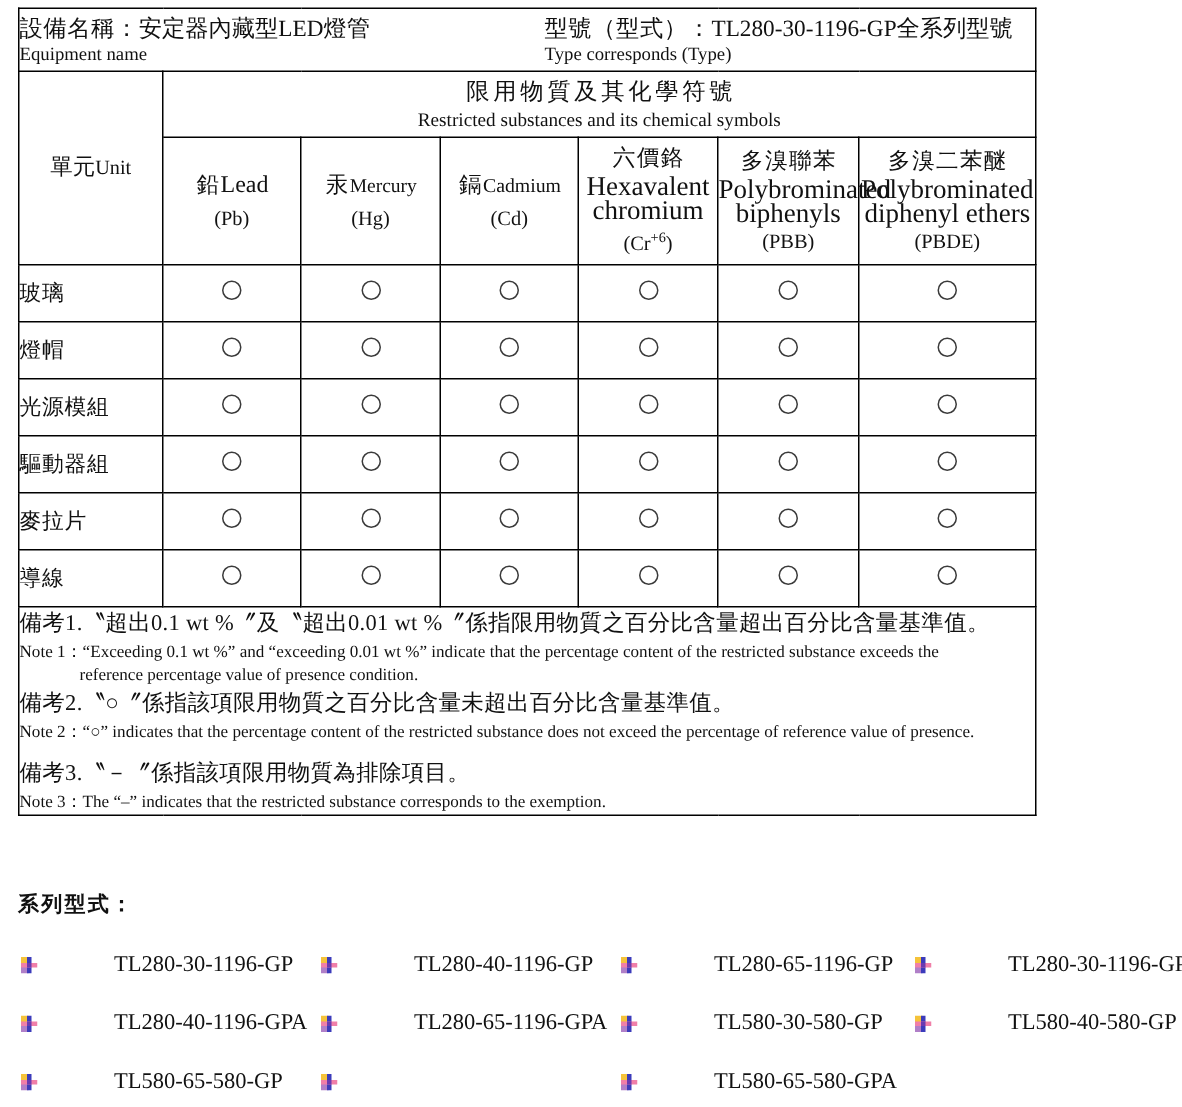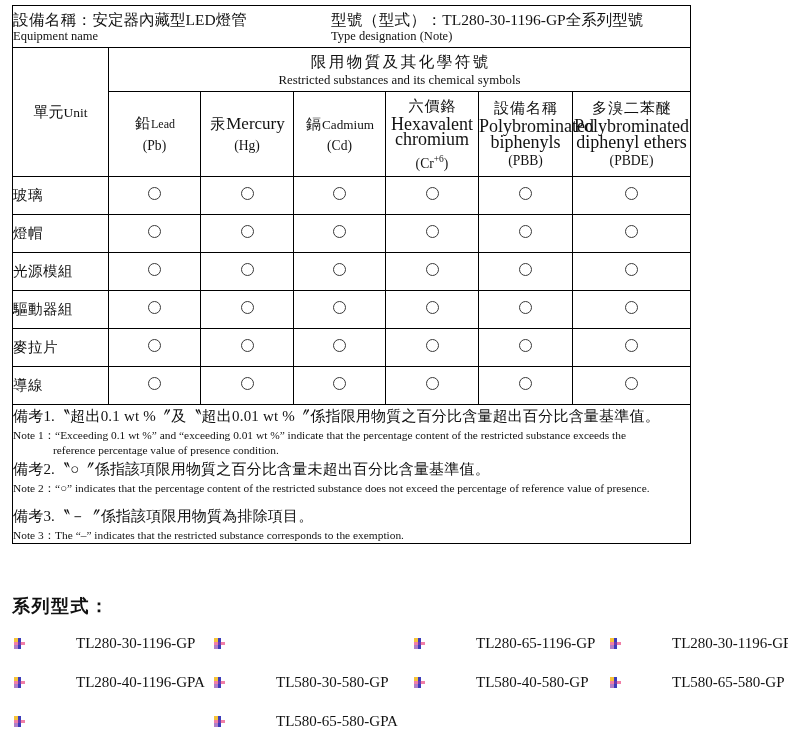--- a/index.html
+++ b/index.html
@@ -44,20 +44,21 @@
   
   .eqhdr-cell {
     height: 42px;
     padding: 3px 0 4px 6px;
     vertical-align: top;
   }
   .eqhdr-inner {
     display: flex;
     flex-direction: row;
     align-items: flex-start;
+    gap: 32px;
   }
   .eqhdr-block { display: block; }
   .eqhdr-block.first { width: 318px; flex: 0 0 318px; }
   .eqhdr-block.second { flex: 1 1 auto; }
   .cn-line {
     font-size: 15.5px;
     line-height: 19px;
     letter-spacing: 0.4px;
     white-space: nowrap;
   }
@@ -158,21 +159,21 @@
     line-height: 15px;
   }
   .note-en.indented { padding-left: 40px; }
   .note-gap { height: 9px; }
 
   
   .series-heading {
     position: absolute;
     left: 12px;
     top: 594px;
-    font-size: 18px;
+    font-size: 14px;
     font-weight: bold;
     letter-spacing: 1.5px;
     font-family: Liberation Mono, monospace;
   }
   .models-grid {
     position: absolute;
     left: 14px;
     top: 633px;
     width: 770px;
     display: grid;
@@ -217,57 +218,57 @@
 
       <tr>
         <td class="eqhdr-cell" colspan="7">
           <div class="eqhdr-inner">
             <div class="eqhdr-block first">
               <div class="cn-line"><span>設備名稱：</span><span class="latin">安定器內藏型LED燈管</span></div>
               <div class="en-line">Equipment name</div>
             </div>
             <div class="eqhdr-block second">
               <div class="cn-line"><span>型號（型式）：</span><span class="latin">TL280-30-1196-GP全系列型號</span></div>
-              <div class="en-line">Type designation (Note)</div>
+              <div class="en-line">Type corresponds (Type)</div>
             </div>
           </div>
         </td>
       </tr>
 
       <tr>
         <td class="unit-head" rowspan="2">
           <span>單元</span><span class="latin-unit">Unit</span>
         </td>
         <td class="banner-cell" colspan="6">
           <div class="banner-cn">限用物質及其化學符號</div>
           <div class="banner-en">Restricted substances and its chemical symbols</div>
         </td>
       </tr>
 
       <tr>
         <td class="sub-head">
-          <div class="sub-cn"><span>鉛</span><span style="font-size:12px;letter-spacing:0">Lead</span></div>
+          <div class="sub-cn"><span>鉛</span><span style="font-size:16px;letter-spacing:0">Lead</span></div>
           <div class="sub-sym">(Pb)</div>
         </td>
         <td class="sub-head">
-          <div class="sub-cn"><span>汞</span><span style="font-size:17px;letter-spacing:0">Mercury</span></div>
+          <div class="sub-cn"><span>汞</span><span style="font-size:13px;letter-spacing:0">Mercury</span></div>
           <div class="sub-sym">(Hg)</div>
         </td>
         <td class="sub-head">
           <div class="sub-cn"><span>鎘</span><span style="font-size:13.2px;letter-spacing:0">Cadmium</span></div>
           <div class="sub-sym">(Cd)</div>
         </td>
         <td class="sub-head">
           <div class="sub-cn">六價鉻</div>
           <div class="sub-en">Hexavalent</div>
           <div class="sub-en">chromium</div>
           <div class="sub-sym">(Cr<sup>+6</sup>)</div>
         </td>
         <td class="sub-head">
-          <div class="sub-cn">設備名稱</div>
+          <div class="sub-cn">多溴聯苯</div>
           <div class="sub-en">Polybrominated</div>
           <div class="sub-en">biphenyls</div>
           <div class="sub-sym">(PBB)</div>
         </td>
         <td class="sub-head">
           <div class="sub-cn">多溴二苯醚</div>
           <div class="sub-en">Polybrominated</div>
           <div class="sub-en">diphenyl ethers</div>
           <div class="sub-sym">(PBDE)</div>
         </td>
@@ -366,20 +367,21 @@
     <div class="model-item">
       <span class="model-bullet">
         <svg width="11" height="11" viewBox="0 0 11 11">
           <rect x="0" y="0" width="5" height="5" fill="#f5c33a"></rect>
           <rect x="0" y="6" width="5" height="5" fill="#b07fc8"></rect>
           <rect x="4" y="0" width="3" height="11" fill="#3b3bbb"></rect>
           <rect x="0" y="4" width="11" height="3" fill="#f07fa8"></rect>
           <rect x="4" y="4" width="3" height="3" fill="#6a3ab0"></rect>
         </svg>
       </span>
+      <span class="model-label">TL280-40-1196-GP</span>
     </div>
 
     <div class="model-item">
       <span class="model-bullet">
         <svg width="11" height="11" viewBox="0 0 11 11">
           <rect x="0" y="0" width="5" height="5" fill="#f5c33a"></rect>
           <rect x="0" y="6" width="5" height="5" fill="#b07fc8"></rect>
           <rect x="4" y="0" width="3" height="11" fill="#3b3bbb"></rect>
           <rect x="0" y="4" width="11" height="3" fill="#f07fa8"></rect>
           <rect x="4" y="4" width="3" height="3" fill="#6a3ab0"></rect>
@@ -407,20 +409,32 @@
           <rect x="0" y="0" width="5" height="5" fill="#f5c33a"></rect>
           <rect x="0" y="6" width="5" height="5" fill="#b07fc8"></rect>
           <rect x="4" y="0" width="3" height="11" fill="#3b3bbb"></rect>
           <rect x="0" y="4" width="11" height="3" fill="#f07fa8"></rect>
           <rect x="4" y="4" width="3" height="3" fill="#6a3ab0"></rect>
         </svg>
       </span>
       <span class="model-label">TL280-40-1196-GPA</span>
     </div>
 
+    <div class="model-item">
+      <span class="model-bullet">
+        <svg width="11" height="11" viewBox="0 0 11 11">
+          <rect x="0" y="0" width="5" height="5" fill="#f5c33a"></rect>
+          <rect x="0" y="6" width="5" height="5" fill="#b07fc8"></rect>
+          <rect x="4" y="0" width="3" height="11" fill="#3b3bbb"></rect>
+          <rect x="0" y="4" width="11" height="3" fill="#f07fa8"></rect>
+          <rect x="4" y="4" width="3" height="3" fill="#6a3ab0"></rect>
+        </svg>
+      </span>
+      <span class="model-label">TL280-65-1196-GPA</span>
+    </div>
 
     <div class="model-item">
       <span class="model-bullet">
         <svg width="11" height="11" viewBox="0 0 11 11">
           <rect x="0" y="0" width="5" height="5" fill="#f5c33a"></rect>
           <rect x="0" y="6" width="5" height="5" fill="#b07fc8"></rect>
           <rect x="4" y="0" width="3" height="11" fill="#3b3bbb"></rect>
           <rect x="0" y="4" width="11" height="3" fill="#f07fa8"></rect>
           <rect x="4" y="4" width="3" height="3" fill="#6a3ab0"></rect>
         </svg>

